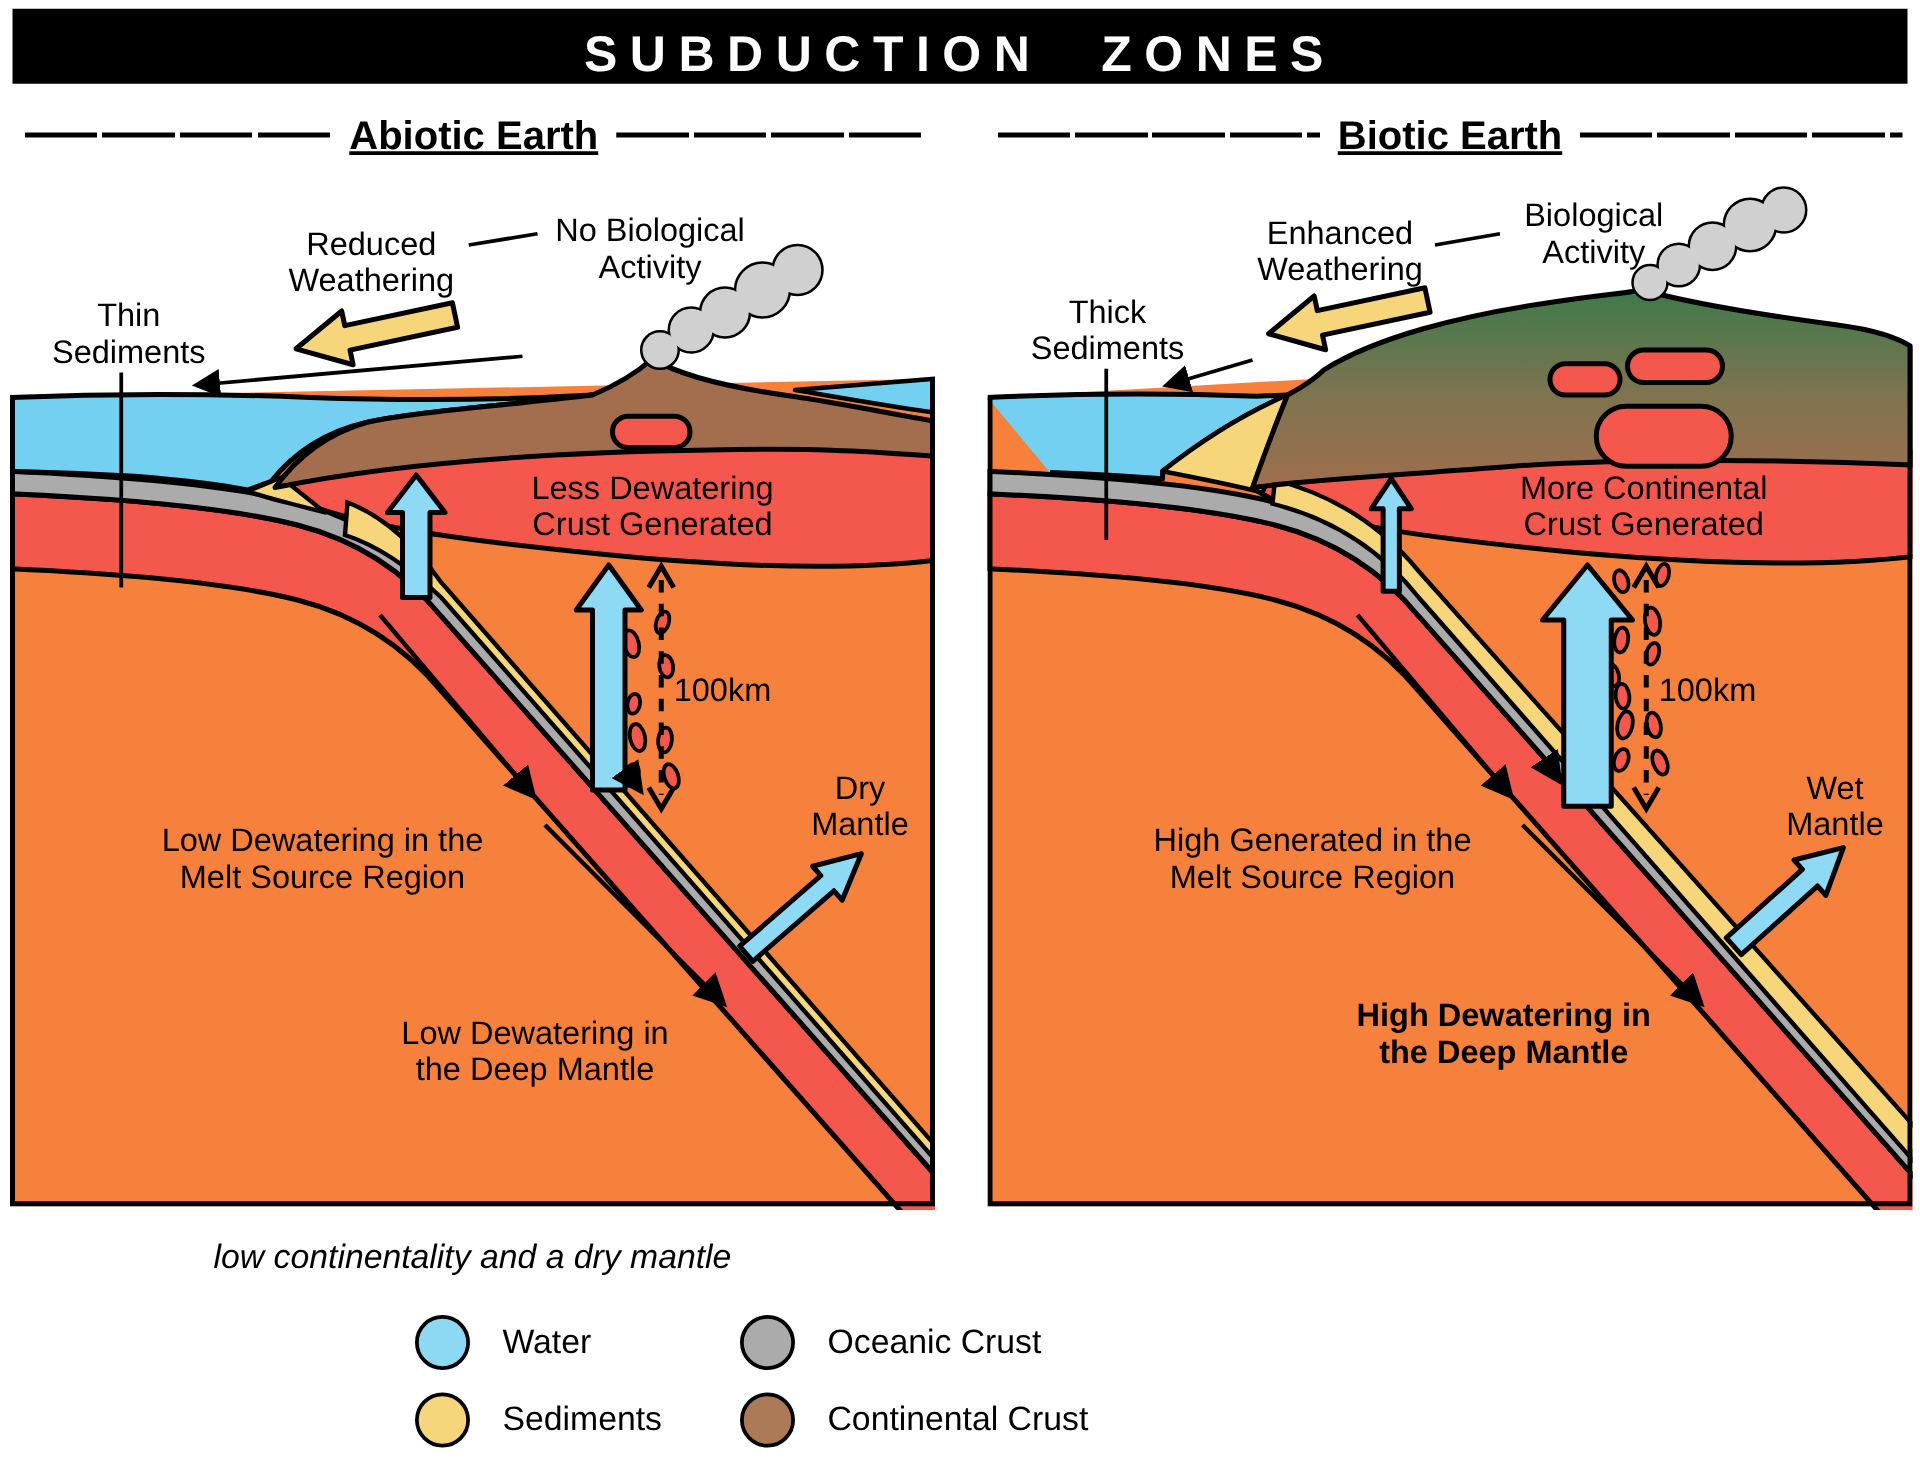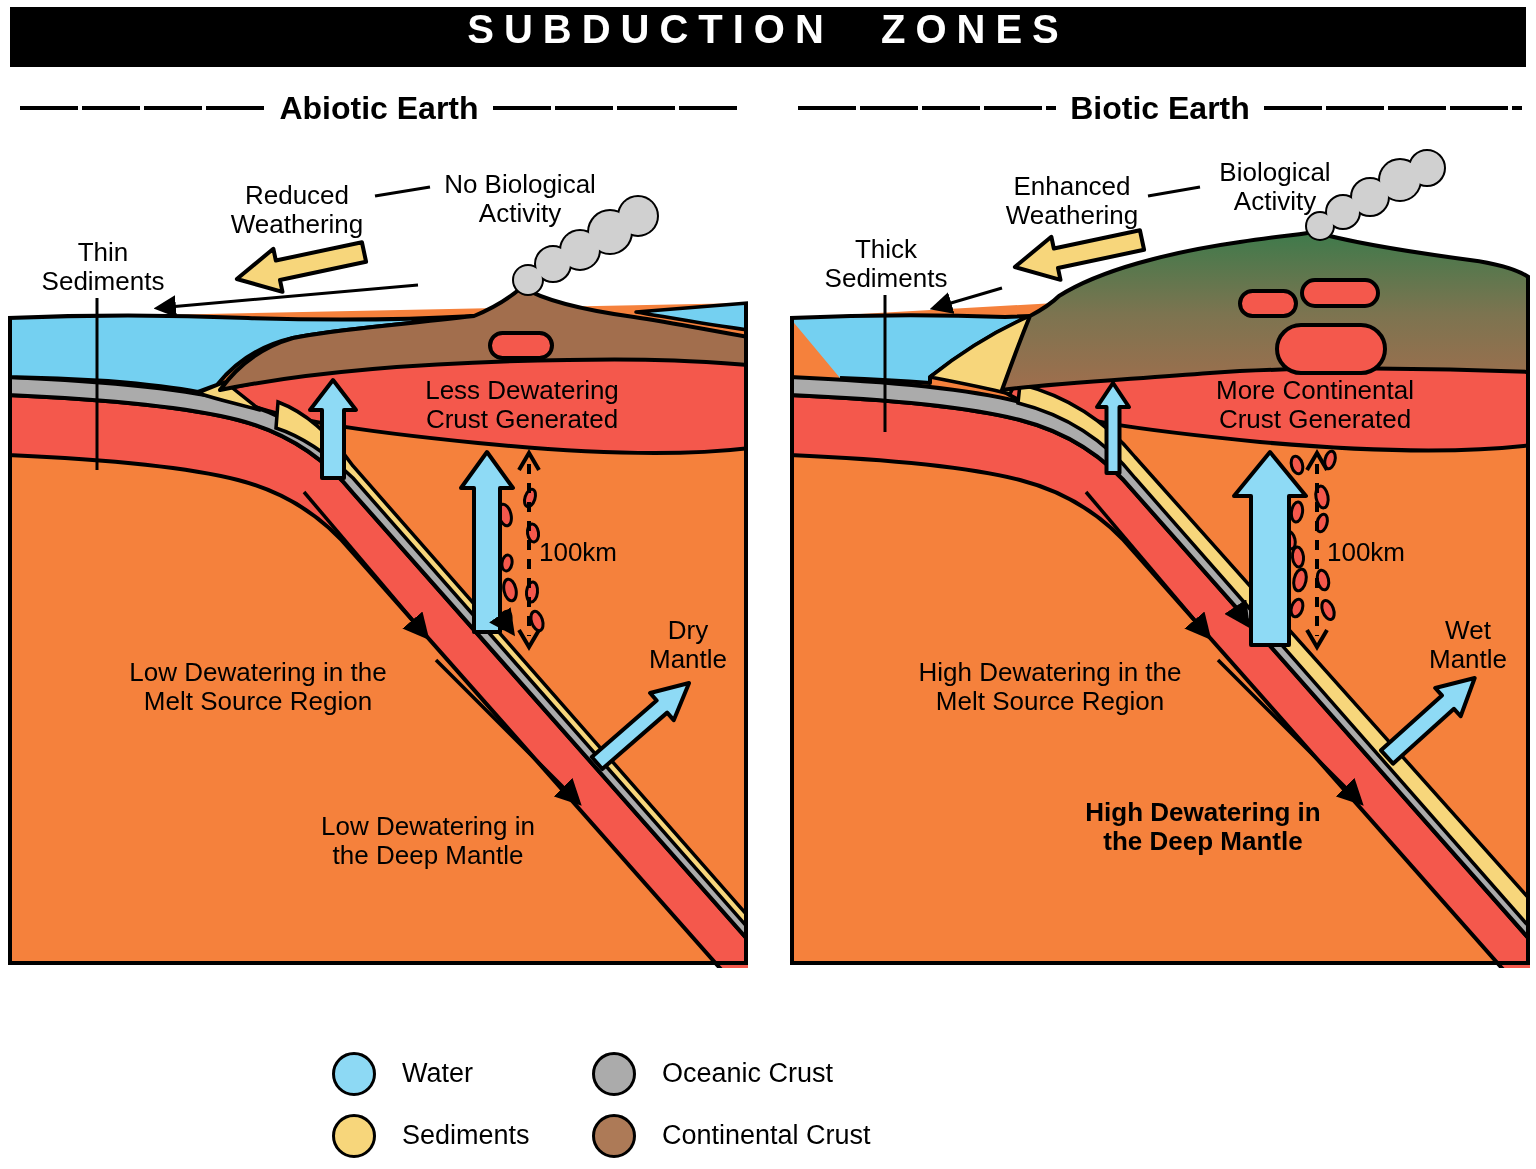--- a/index.html
+++ b/index.html
@@ -1,23 +1,23 @@
 <!DOCTYPE html>
 <html style="--title-bg: #000000; --title-fg: #ffffff; --water: #74d0f1; --water-legend: #8dd9f4; --sediments: #f7d67b; --oceanic-crust: #ababab; --continental-crust: #a26e4d; --continental-crust-legend: #ad7a57; --rigid-mantle: #f4584c; --ductile-mantle: #f5813c; --vegetation-green: #3e7a4b; --smoke: #d0d0d0; --arrow-blue: #8edaf5;"><head>
 <meta charset="utf-8">
 <style>
   html,body{margin:0;padding:0;background:#fff;}
   body{font-family:"Liberation Sans","DejaVu Sans",sans-serif;color:#000;}
   #stage{position:relative;width:1536px;height:1169px;background:#fff;overflow:hidden;}
   .title-bar{position:absolute;left:10px;top:7px;width:1516px;height:60px;background:var(--title-bg,#000);
-    display:flex;align-items:flex-start;justify-content:center;}
+    display:flex;align-items:flex-end;justify-content:center;}
   .title-bar span{color:var(--title-fg,#fff);font-weight:bold;font-size:40px;letter-spacing:10px;word-spacing:26px;}
   .panel-header{position:absolute;top:88px;height:40px;display:flex;align-items:center;}
   .panel-header .dash{flex:1;height:4px;background:repeating-linear-gradient(90deg,#000 0 58px,transparent 58px 62px);}
-  .panel-header .hlabel{font-weight:bold;font-size:32px;margin:0 14px;white-space:nowrap;}
+  .panel-header .hlabel{font-weight:bold;font-size:32px;margin:0 14px;white-space:nowrap;text-decoration:underline;}
   .ph-left{left:20px;width:718px;}
   .ph-right{left:798px;width:724px;}
   .psvg{position:absolute;top:140px;width:740px;height:828px;}
   .svg-left{left:8px;} .svg-right{left:790px;}
   .lbl{position:absolute;transform:translateX(-50%);text-align:center;font-size:26px;line-height:1.12;
     white-space:pre-line;color:#000;}
   .caption{position:absolute;transform:translateX(-50%);font-style:italic;font-size:27px;white-space:nowrap;}
   .legend{position:absolute;left:0;top:1042px;width:1536px;height:120px;}
   .leg-col{position:absolute;display:flex;flex-direction:column;gap:17px;}
   .leg-item{display:flex;align-items:center;height:45px;}
@@ -233,33 +233,34 @@
 Sediments</div>
   <div class="lbl" style="left:522px;top:376px;">Less Dewatering
 Crust Generated</div>
   <div class="lbl" style="left:578px;top:538px;">100km</div>
   <div class="lbl" style="left:688px;top:616px;">Dry
 Mantle</div>
   <div class="lbl" style="left:258px;top:658px;">Low Dewatering in the
 Melt Source Region</div>
   <div class="lbl" style="left:428px;top:812px;">Low Dewatering in
 the Deep Mantle</div>
+  <div class="caption" style="left:378px;top:990px;">low continentality and a dry mantle</div>
 
   <div class="lbl" style="left:1072px;top:172px;">Enhanced
 Weathering</div>
   <div class="lbl" style="left:1275px;top:158px;">Biological
 Activity</div>
   <div class="lbl" style="left:886px;top:235px;">Thick
 Sediments</div>
   <div class="lbl" style="left:1315px;top:376px;">More Continental
 Crust Generated</div>
   <div class="lbl" style="left:1366px;top:538px;">100km</div>
   <div class="lbl" style="left:1468px;top:616px;">Wet
 Mantle</div>
-  <div class="lbl" style="left:1050px;top:658px;">High Dewatering in the
+  <div class="lbl" style="left:1050px;top:658px;">High Generated in the
 Melt Source Region</div>
   <div class="lbl" style="left:1203px;top:798px;font-weight:bold;">High Dewatering in
 the Deep Mantle</div>
 
   <div class="legend">
     <div class="leg-col" style="left:332px;top:9px;">
       <div class="leg-item">
         <span class="leg-swatch sw-water"></span>
         <span class="leg-label">Water</span>
       </div>

